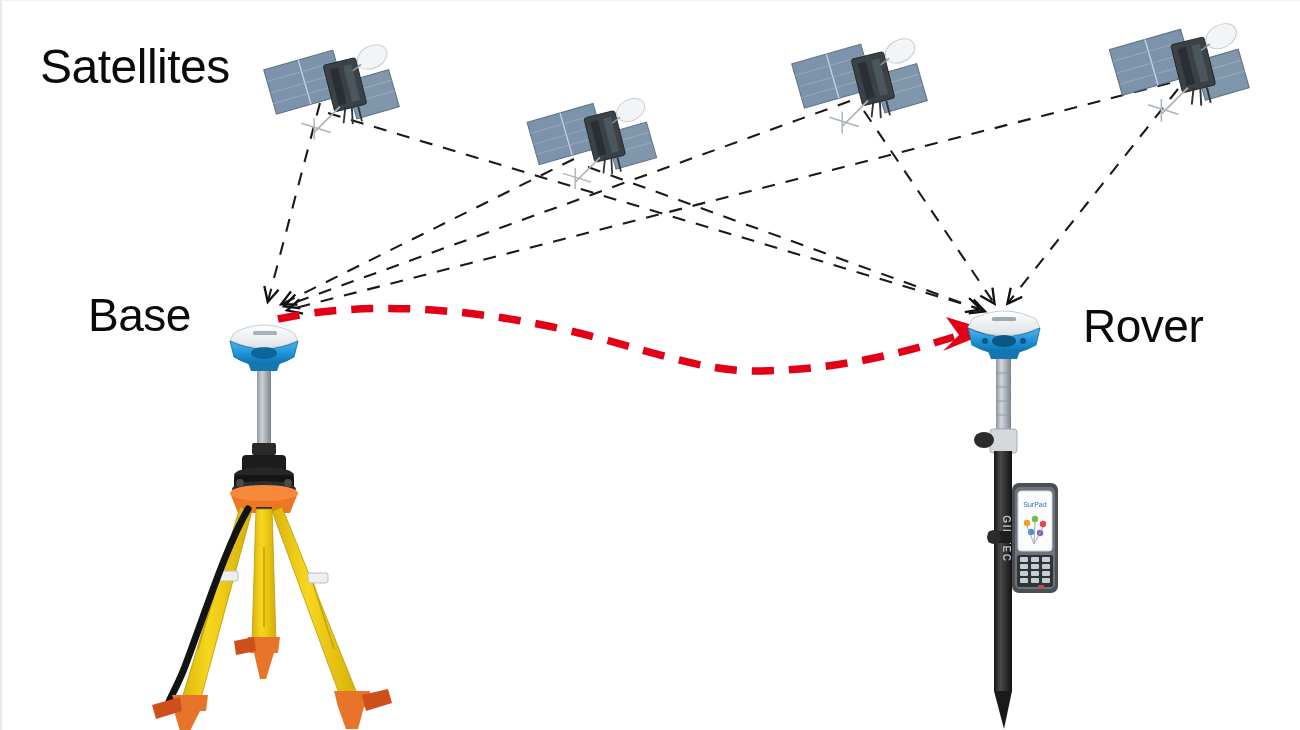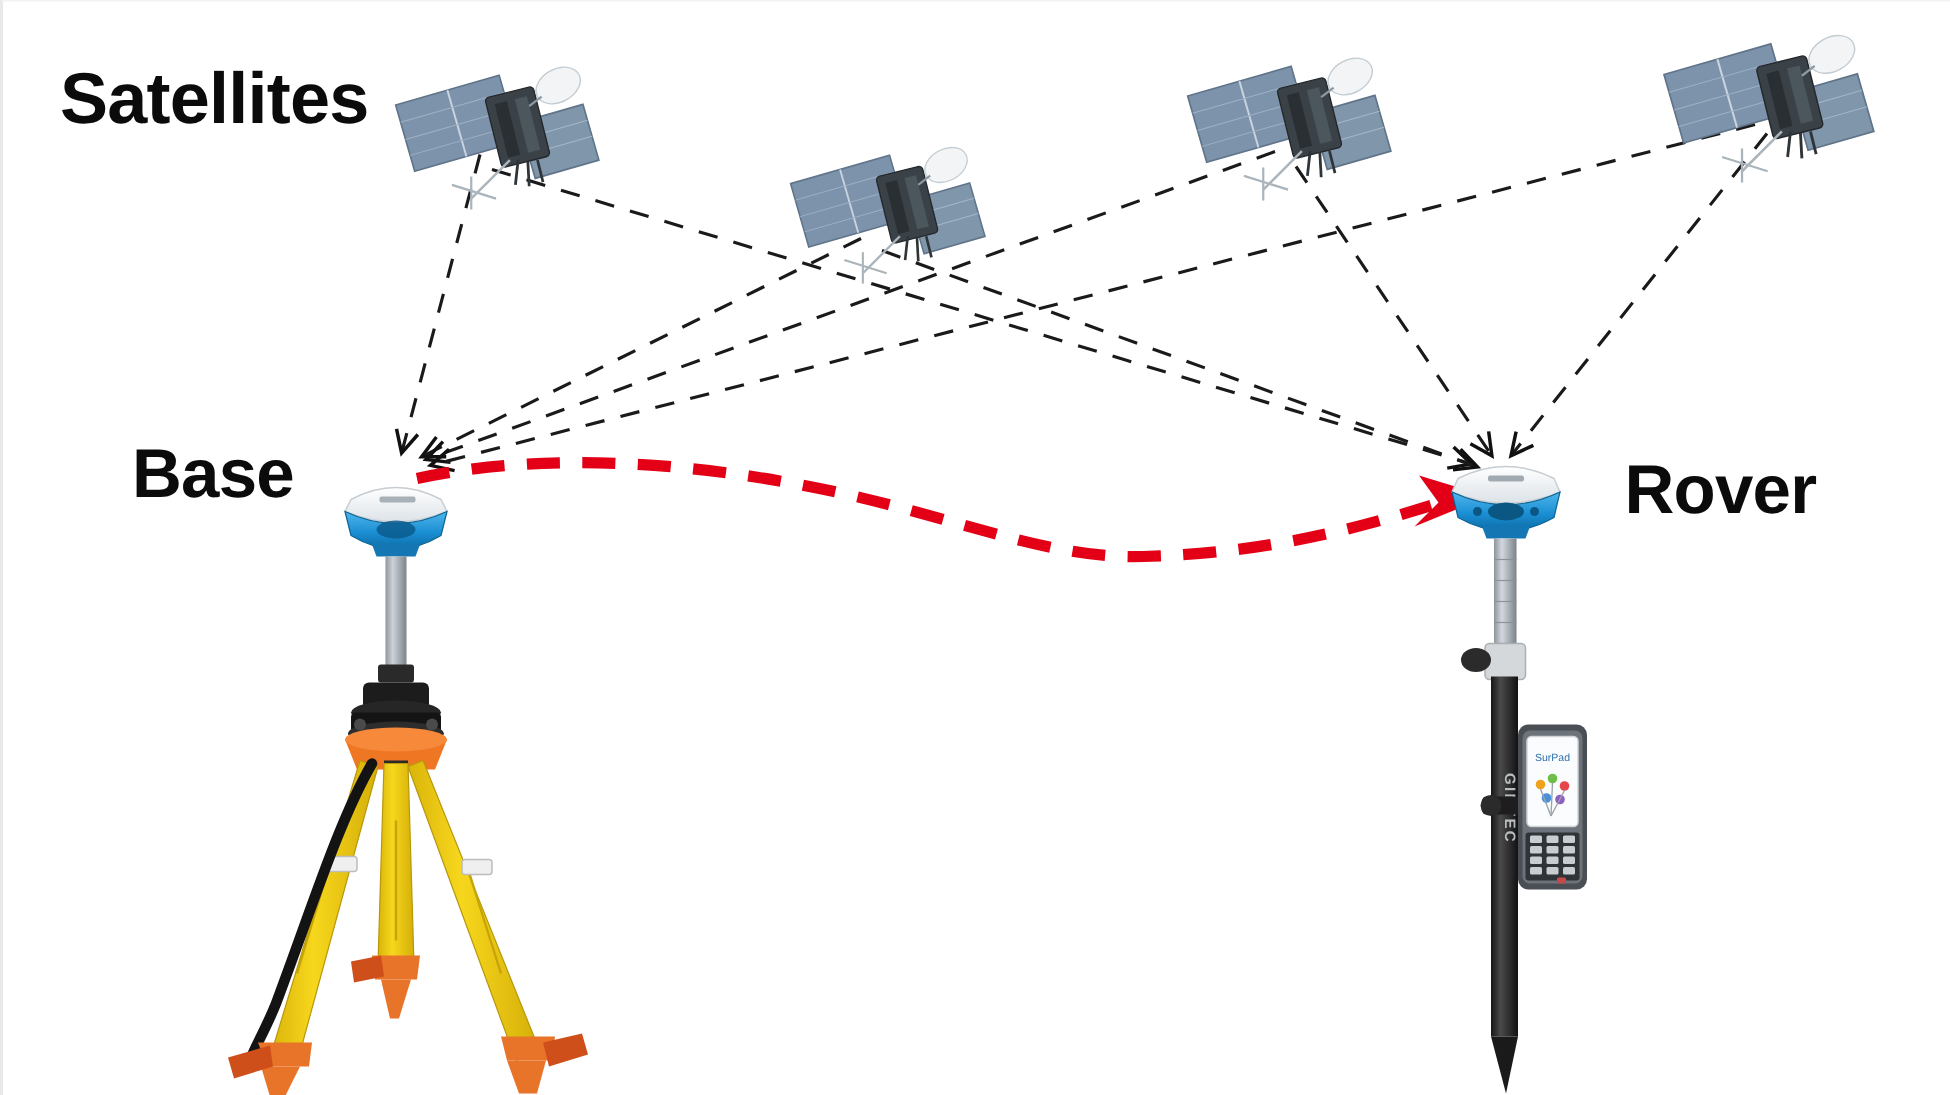--- a/index.html
+++ b/index.html
@@ -15,21 +15,21 @@
     width: 1300px;
     height: 730px;
     background: #ffffff;
     overflow: hidden;
     border-left: 2px solid #e9e9e9;
     border-top: 1px solid #f2f2f2;
     box-sizing: border-box;
   }
   .label {
     position: absolute;
-    font-weight: bold;
+    font-weight: normal;
     color: #0b0b0b;
     font-family: "Liberation Sans", sans-serif;
     letter-spacing: -0.5px;
     white-space: nowrap;
     line-height: 1;
     user-select: none;
   }
   #label-satellites { left: 38px; top: 42px;  font-size: 48px; }
   #label-base       { left: 86px; top: 291px; font-size: 46px; }
   #label-rover      { left: 1081px; top: 302px; font-size: 46px; }

